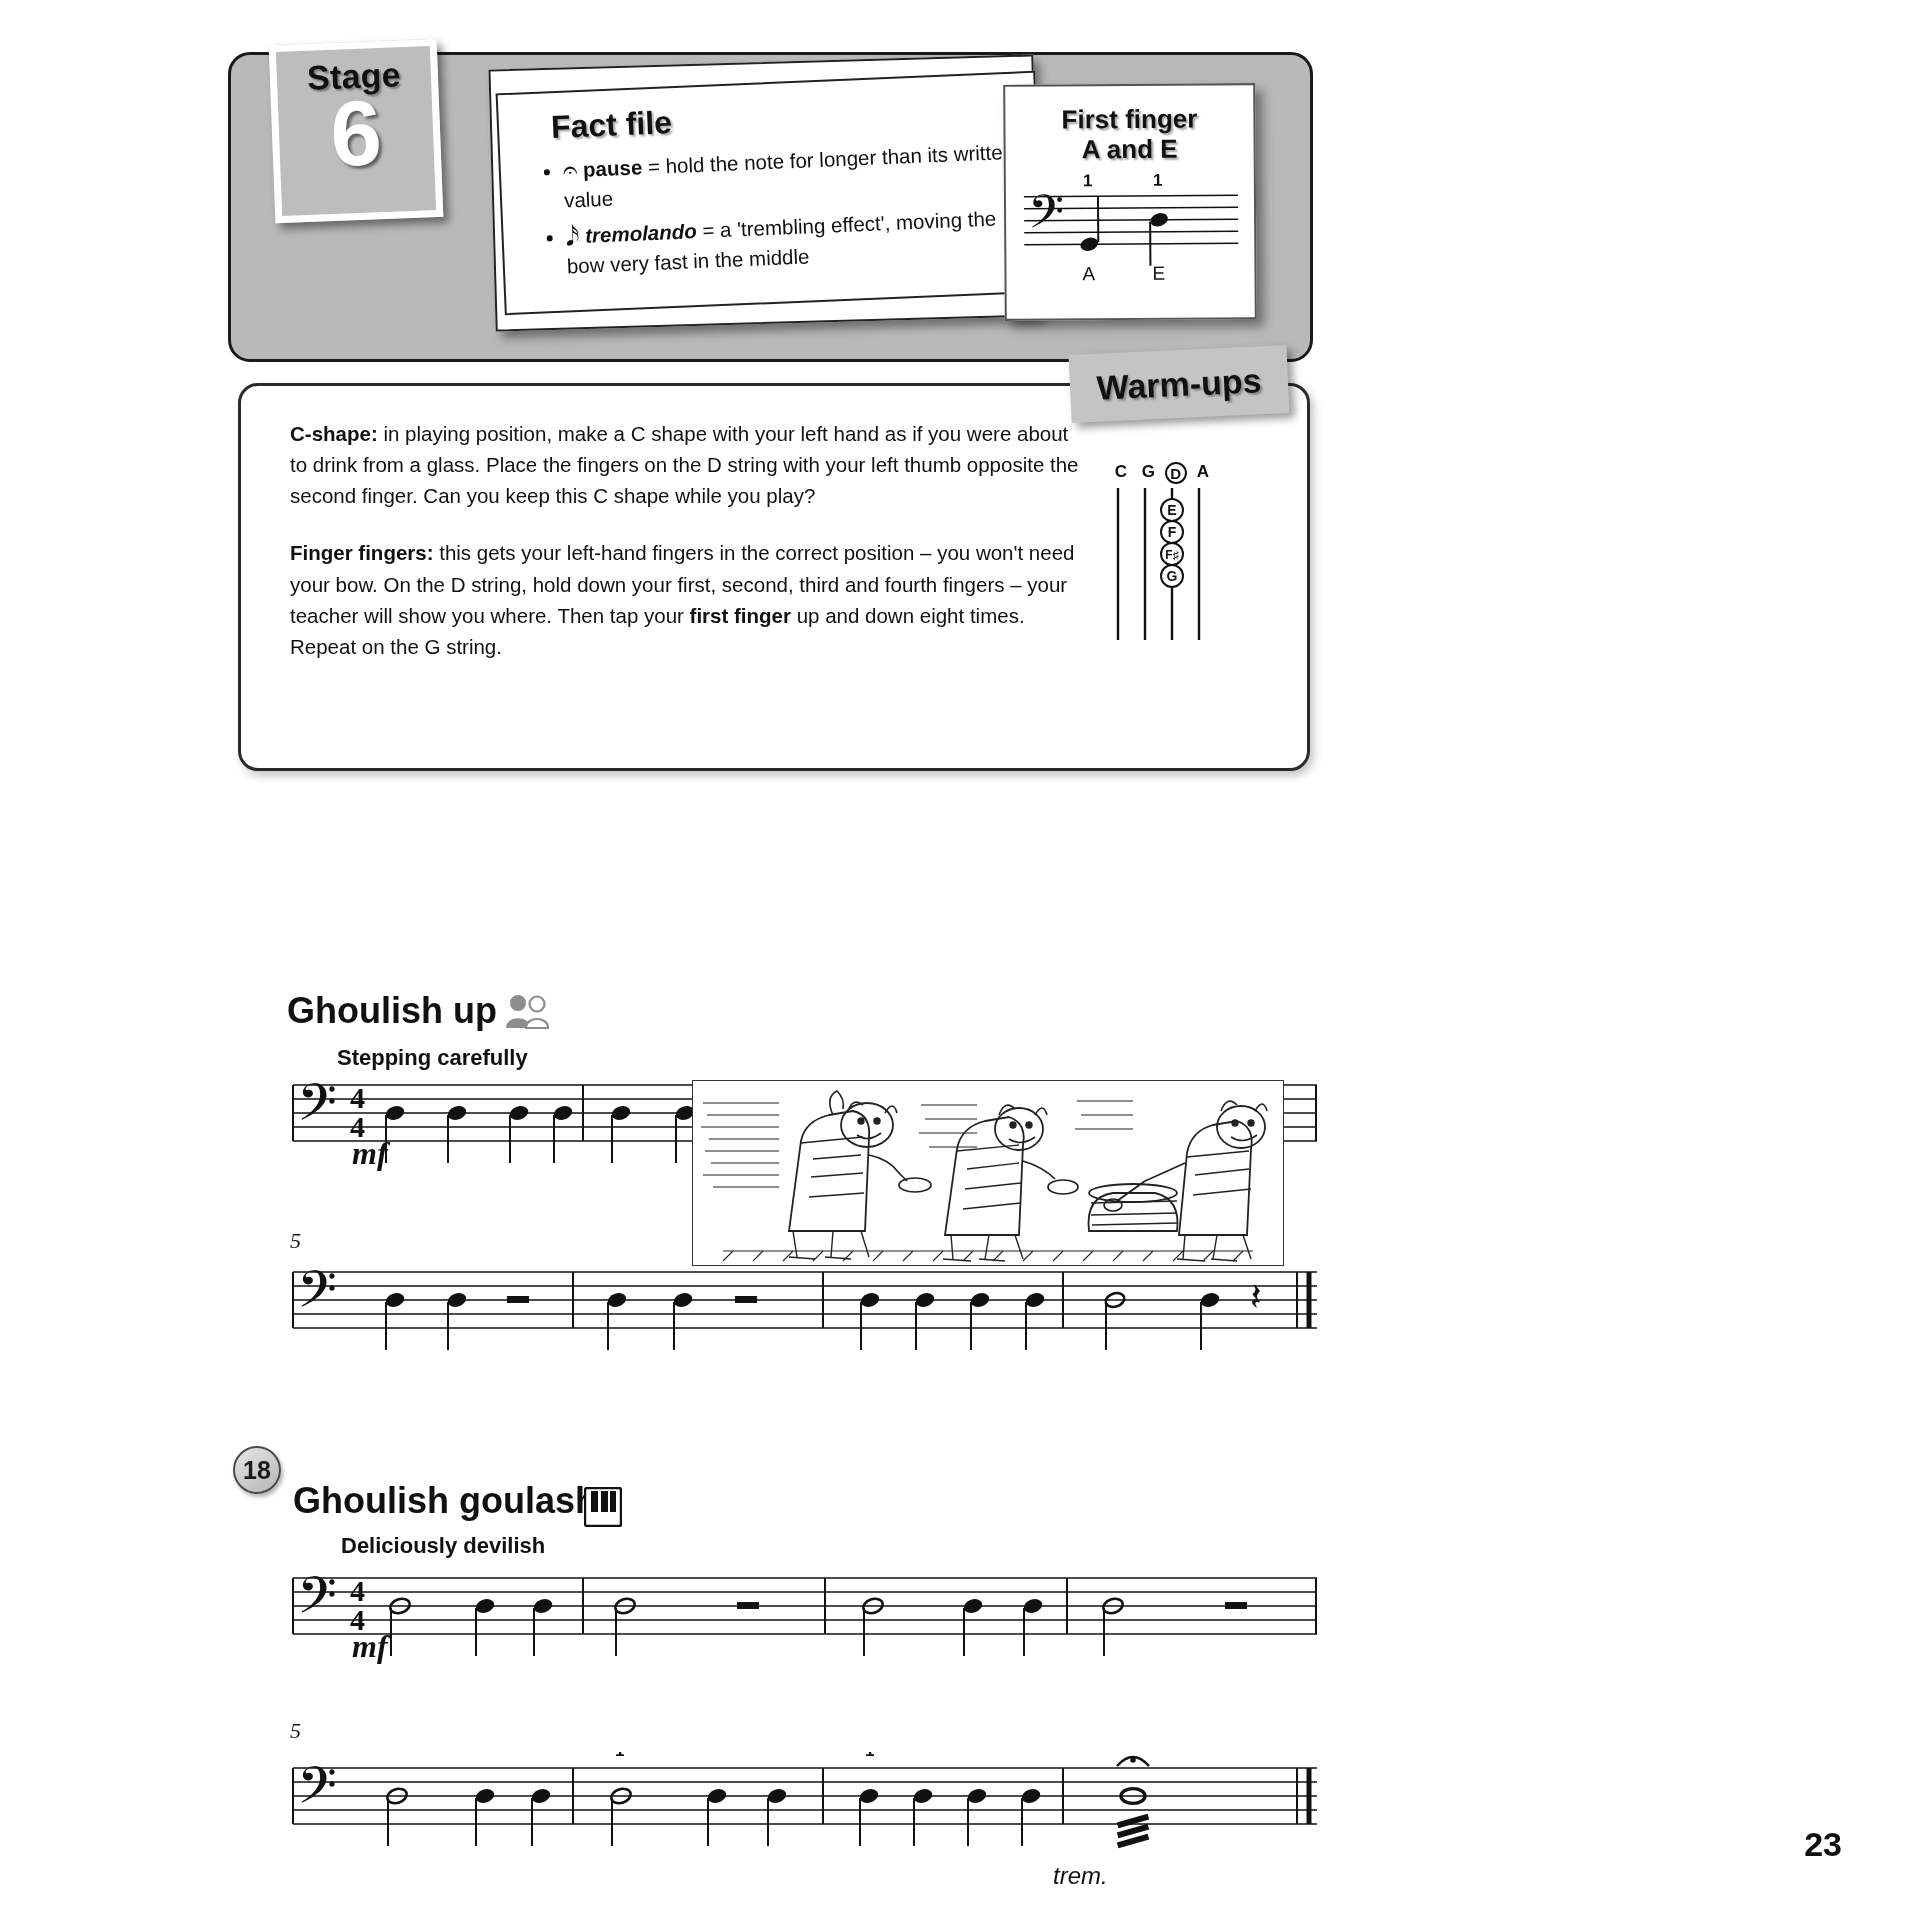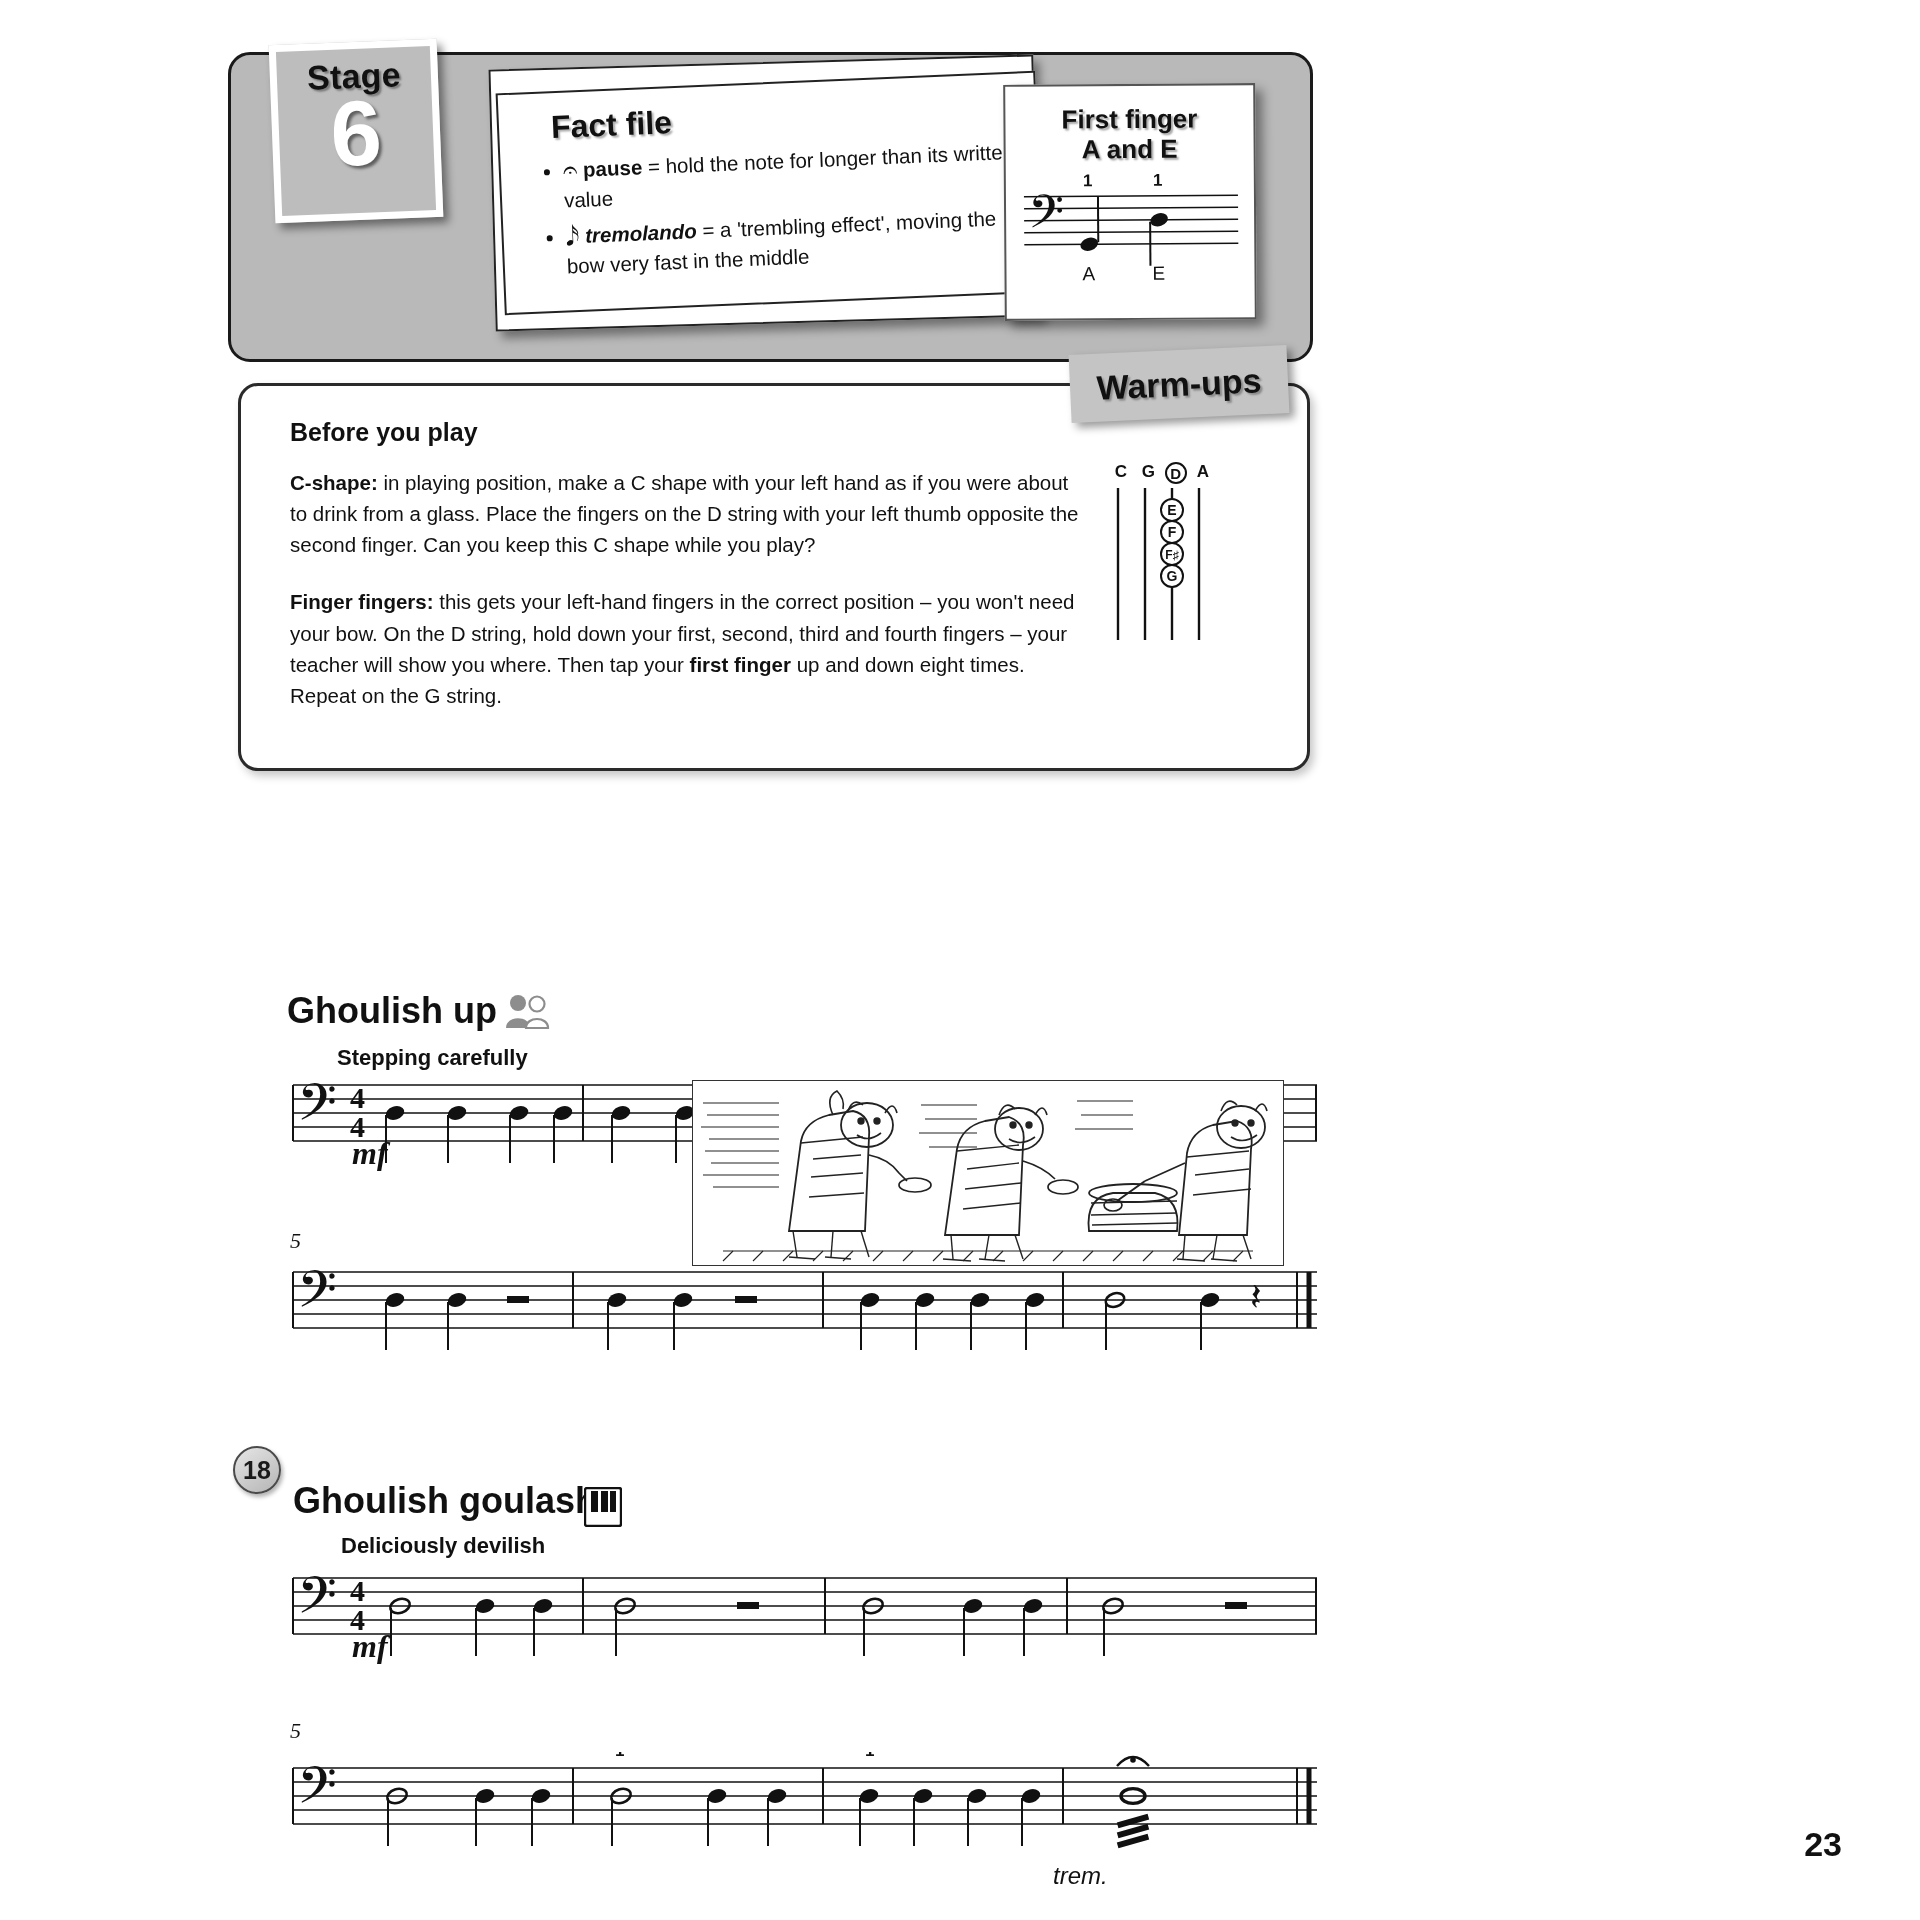--- a/index.html
+++ b/index.html
@@ -243,21 +243,20 @@
     <text x="146" y="116" font-family="Liberation Sans, sans-serif" font-size="19" fill="#111">E</text>
   </svg>
 </div>
 
 <div id="warmup-panel"></div>
 <div id="warmup-tab">
   <span>Warm-ups</span>
 </div>
 
 <div id="warmup-body">
-  <h3>Before you play</h3>
 
   <p>
     <b>C-shape:</b><span> in playing position, make a C shape with your left hand as if you were about to drink from a glass. Place the fingers on the D string with your left thumb opposite the second finger. Can you keep this C shape while you play?</span>
   </p>
 
   <p>
     <b>Finger fingers:</b><span> this gets your left-hand fingers in the correct position – you won't need your bow. On the D string, hold down your first, second, third and fourth fingers – your teacher will show you where. Then tap your </span><b>first finger</b><span> up and down eight times. Repeat on the G string.</span>
   </p>
 
 </div>

